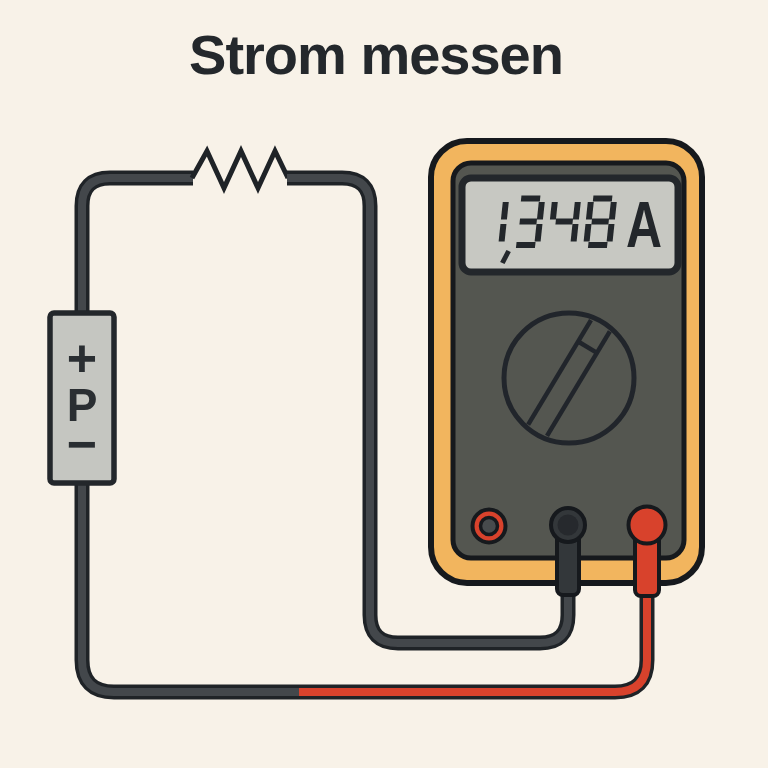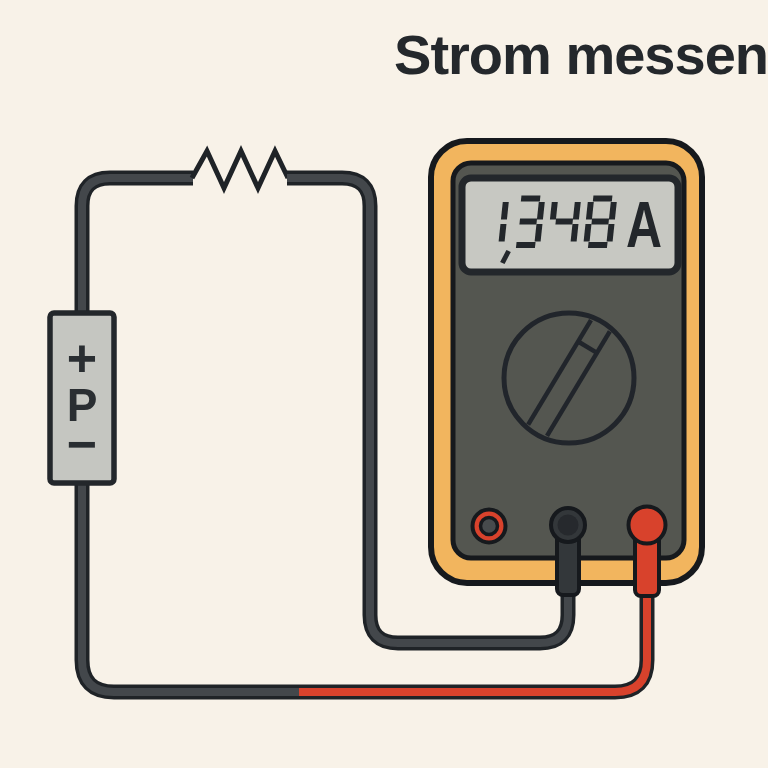--- a/index.html
+++ b/index.html
@@ -7,22 +7,22 @@
   .stage{
     position:relative;
     width:768px;height:768px;
     margin:0 auto;
     background:#f8f2e8;
     overflow:hidden;
     font-family:"Liberation Sans", sans-serif;
   }
   .page-title{
     position:absolute;
-    top:22px;left:0;right:0;
-    text-align:right;
+    top:22px;left:0;right:16px;
+    text-align:center;
     font-size:56px;
     font-weight:700;
     letter-spacing:-1px;
     color:#24282c;
     margin:0;
   }
   .circuit-svg{position:absolute;left:0;top:0;}
   
   .wire-outline{fill:none;stroke:#1f2327;stroke-width:15;stroke-linecap:butt;}
   .wire-core{fill:none;stroke:#43474b;stroke-width:8;stroke-linecap:butt;}

